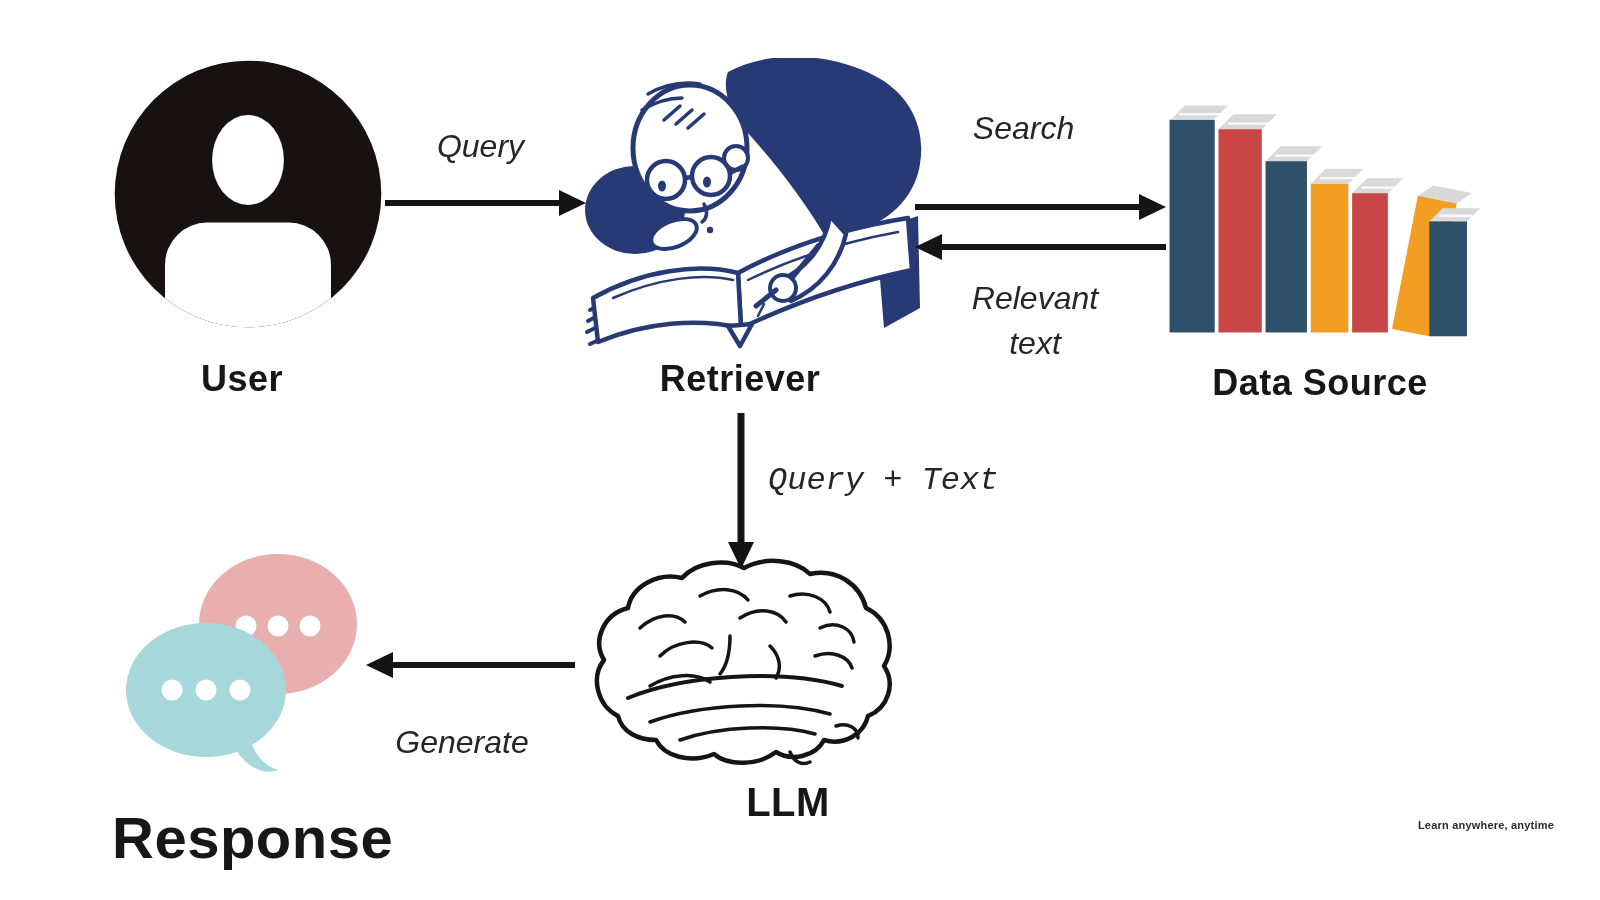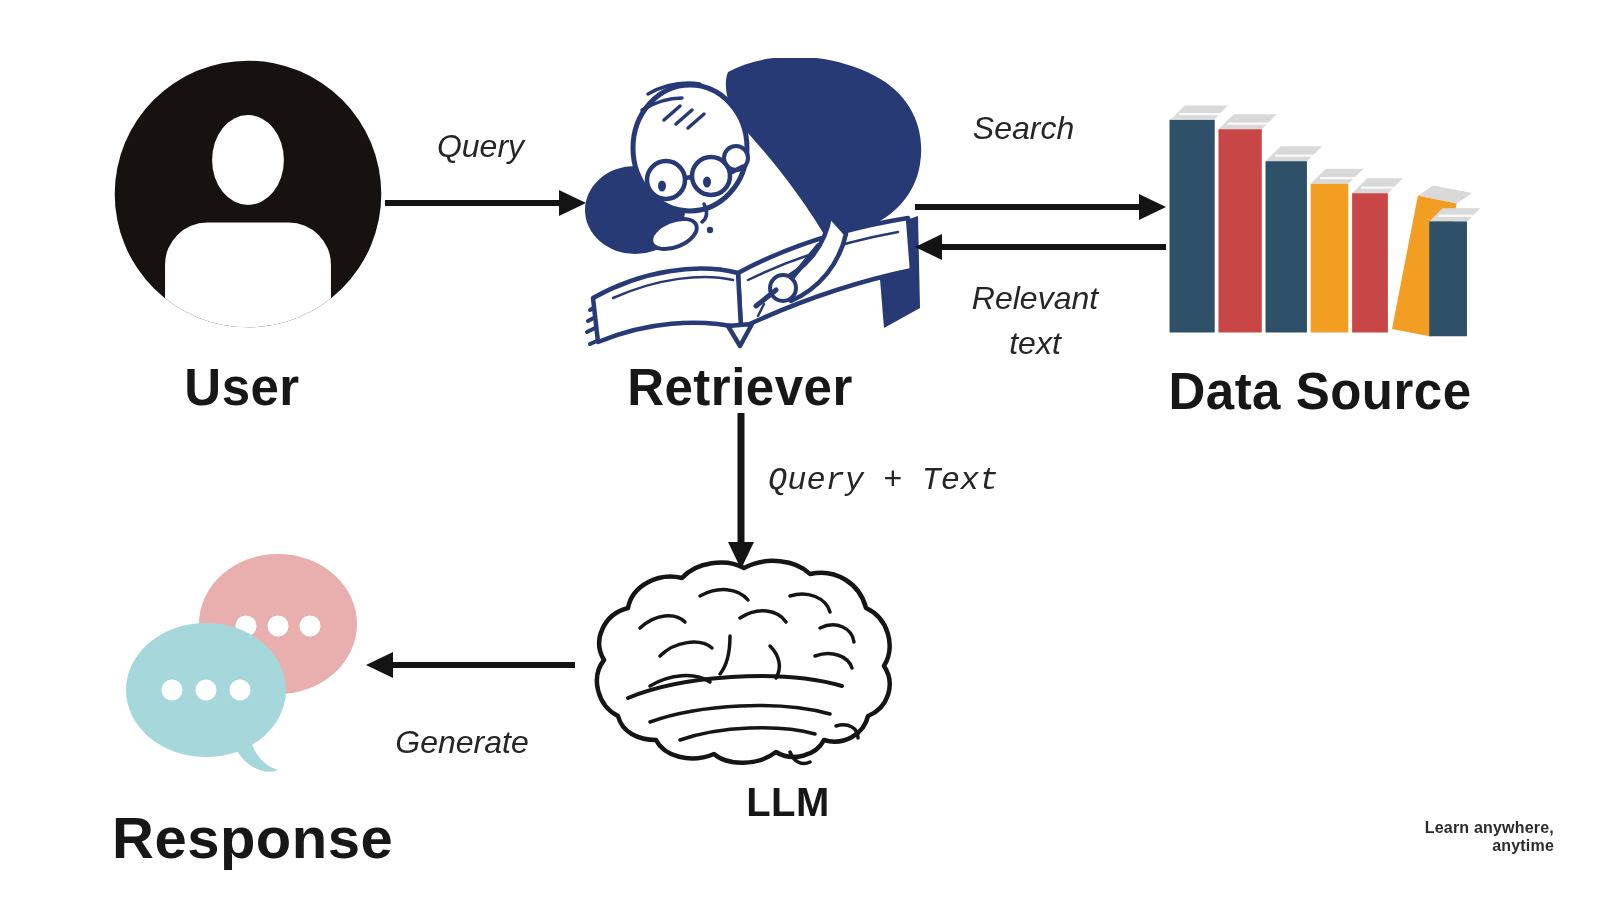--- a/index.html
+++ b/index.html
@@ -2,35 +2,35 @@
 <html style="--user-icon: #171110; --illustration-navy: #273a76; --book-teal: #2e5068; --book-red: #c94646; --book-orange: #f29e22; --book-pages: #d9d9d9; --bubble-pink: #e9aeae; --bubble-teal: #a6d7da; --arrow-black: #141414; --logo-blue: #2e86d2; --logo-orange: #f36d21;"><head>
 <meta charset="utf-8">
 <style>
   html,body{margin:0;padding:0;background:#ffffff;}
   .stage{
     position:relative;width:1600px;height:900px;background:#ffffff;overflow:hidden;
     font-family:"Liberation Sans","DejaVu Sans",sans-serif;color:#1b1b1b;
   }
   .abs{position:absolute;}
   .node-label{
-    position:absolute;font-weight:bold;font-size:51px;text-align:center;
+    position:absolute;font-weight:bold;font-size:36px;text-align:center;
     color:#171717;letter-spacing:0.5px;white-space:nowrap;
   }
   .edge-label{
     position:absolute;font-style:italic;font-size:32px;text-align:center;
     color:#262626;white-space:nowrap;
   }
   .edge-label.two-line{white-space:normal;line-height:1.4;}
   svg.arrow line{stroke:var(--arrow-black,#141414);}
   svg.arrow polygon{fill:var(--arrow-black,#141414);}
   .logo{position:absolute;left:1368px;top:818px;width:186px;text-align:right;}
   .logo-text{font-weight:bold;font-size:37px;letter-spacing:-0.5px;line-height:1.0;}
   .logo-igm{color:var(--logo-blue,#2e86d2);}
   .logo-guru{color:var(--logo-orange,#f36d21);}
-  .logo-tagline{font-size:16px;font-weight:bold;color:#2b2b2b;margin-top:1px;letter-spacing:0.2px;}
+  .logo-tagline{font-size:11px;font-weight:bold;color:#2b2b2b;margin-top:1px;letter-spacing:0.2px;}
 </style>
 </head>
 <body>
 
 <div class="stage">
 
   <div class="abs" style="left:112px;top:58px;width:272px;height:272px;">
     <svg width="272" height="272" viewBox="0 0 100 100">
       <defs>
           <clipPath id="uclip">

